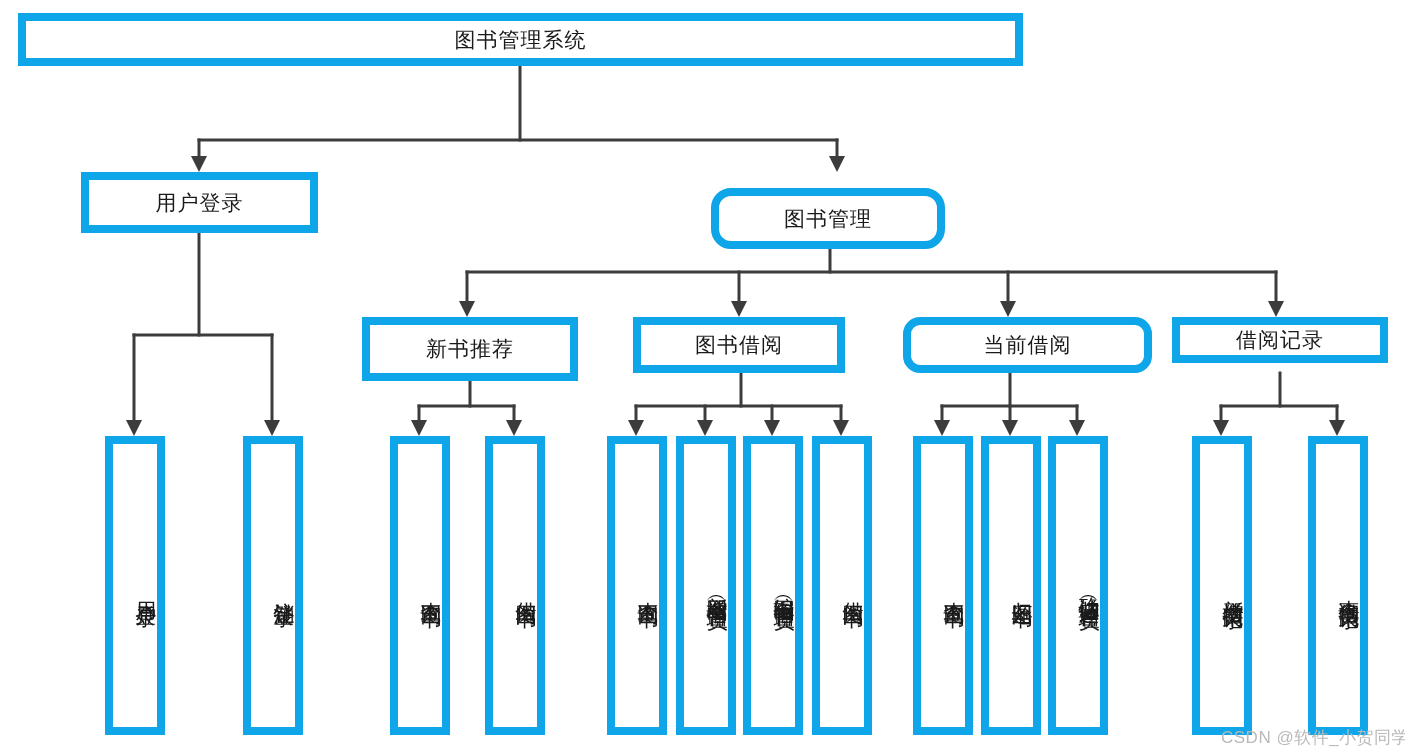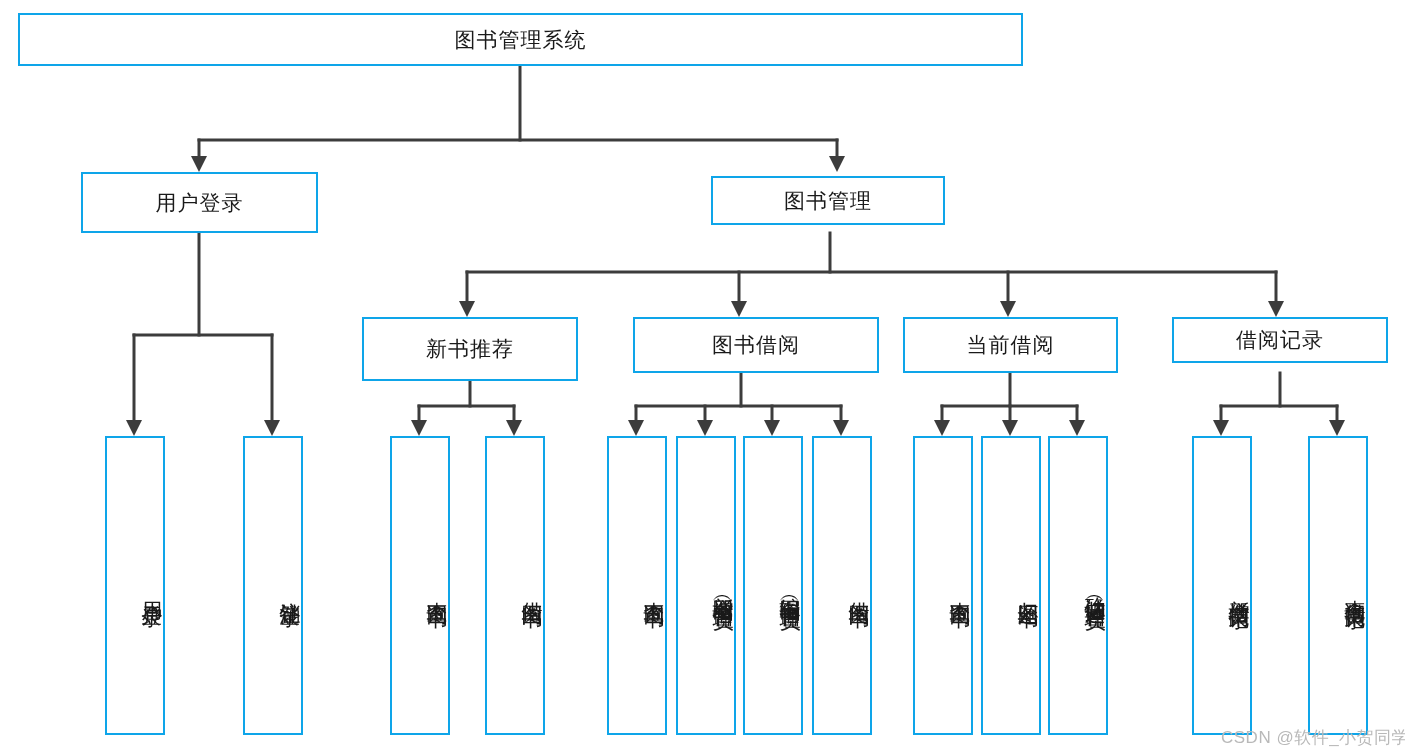--- a/index.html
+++ b/index.html
@@ -22,21 +22,21 @@
     left: 0;
     top: 0;
     width: 1405px;
     height: 747px;
     pointer-events: none;
   }
   .node {
     position: absolute;
     box-sizing: border-box;
     background: #ffffff;
-    border: 2px solid #0ea5e9;
+    border: 8px solid #0ea5e9;
     display: flex;
     align-items: center;
     justify-content: center;
     color: #1a1a1a;
   }
   .node.horiz {
     font-size: 21px;
     letter-spacing: 1px;
   }
   .node.vert {
@@ -122,30 +122,30 @@
       <polygon points="1329,420 1345,420 1337,436" fill="#3c3c3c"></polygon>
     </svg>
 
   <div id="nodes">
       <div class="node horiz" style="left: 18px; top: 13px; width: 1005px; height: 53px;">
         <span class="hlabel">图书管理系统</span>
       </div>
       <div class="node horiz" style="left: 81px; top: 172px; width: 237px; height: 61px;">
         <span class="hlabel">用户登录</span>
       </div>
-      <div class="node horiz" style="left: 711px; top: 176px; width: 234px; height: 49px;">
+      <div class="node horiz" style="left: 711px; top: 188px; width: 234px; height: 61px; border-radius: 20px;">
         <span class="hlabel">图书管理</span>
       </div>
       <div class="node horiz" style="left: 362px; top: 317px; width: 216px; height: 64px;">
         <span class="hlabel">新书推荐</span>
       </div>
-      <div class="node horiz" style="left: 633px; top: 317px; width: 246px; height: 56px;">
+      <div class="node horiz" style="left: 633px; top: 317px; width: 212px; height: 56px;">
         <span class="hlabel">图书借阅</span>
       </div>
-      <div class="node horiz" style="left: 903px; top: 317px; width: 215px; height: 56px;">
+      <div class="node horiz" style="left: 903px; top: 317px; width: 249px; height: 56px; border-radius: 17px;">
         <span class="hlabel">当前借阅</span>
       </div>
       <div class="node horiz" style="left: 1172px; top: 317px; width: 216px; height: 46px;">
         <span class="hlabel">借阅记录</span>
       </div>
       <div class="node vert" style="left: 105px; top: 436px; width: 60px; height: 299px;">
         <span class="vlabel">用户登录</span>
       </div>
       <div class="node vert" style="left: 243px; top: 436px; width: 60px; height: 299px;">
         <span class="vlabel">注销登录</span>

